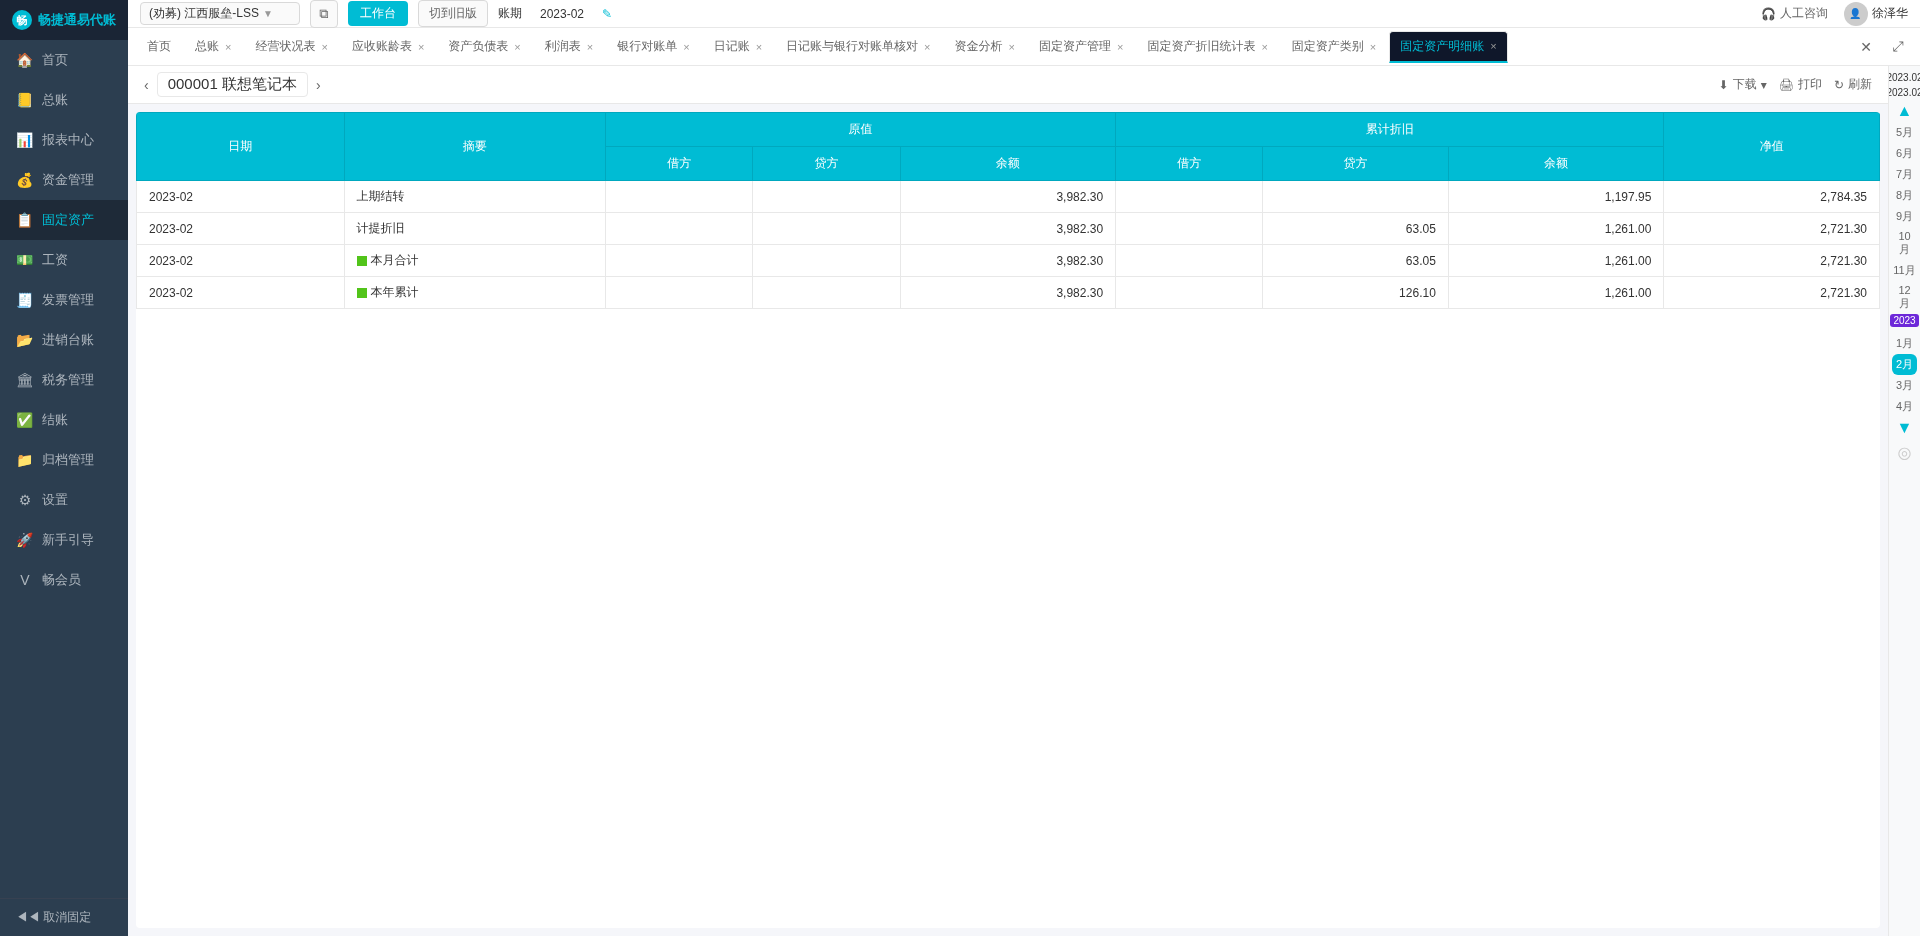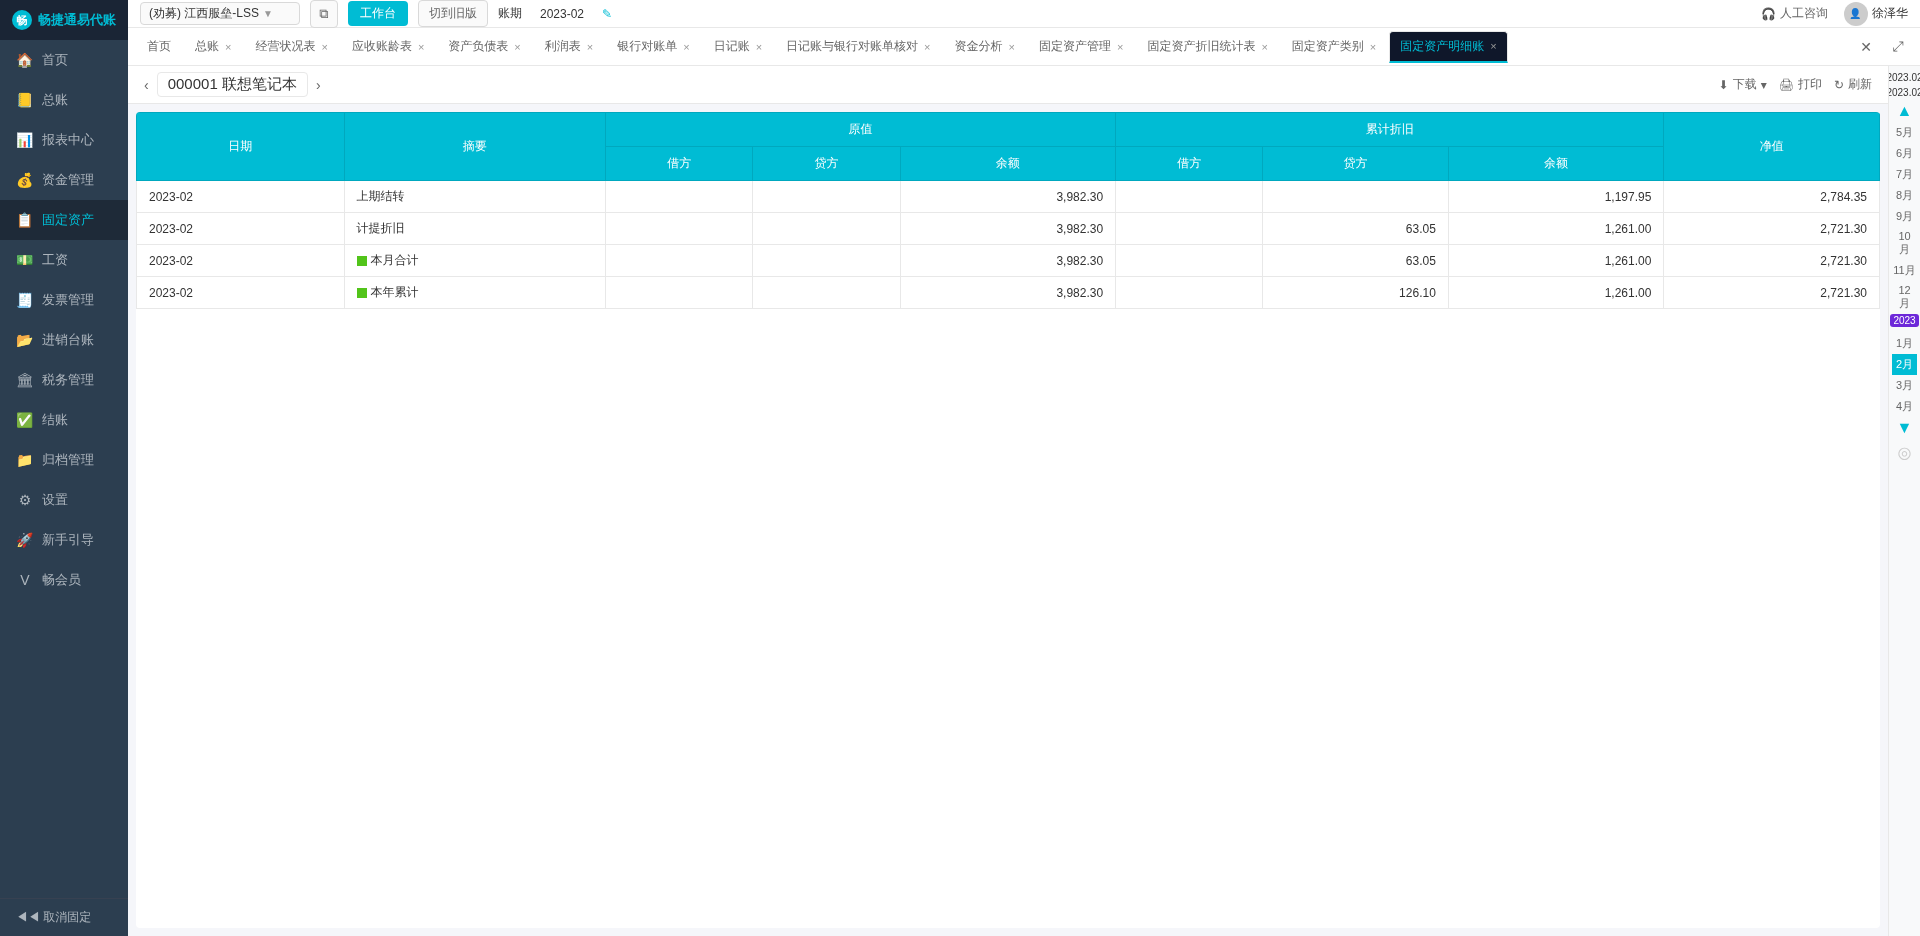--- a/index.html
+++ b/index.html
@@ -229,21 +229,21 @@
       align-items: center;
       padding: 4px 0;
       overflow-y: auto;
       flex-shrink: 0;
     }
     .timeline-month {
       font-size: 11px; color: #666; padding: 3px 4px;
       text-align: center; cursor: pointer; width: 100%;
       border-radius: 2px;
     }
-    .timeline-month.active { color: #fff; background: #00bcd4; border-radius: 0; }
+    .timeline-month.active { color: #fff; background: #00bcd4; border-radius: 6px; }
     .timeline-up, .timeline-down {
       font-size: 16px; color: #00bcd4; cursor: pointer; padding: 2px;
     }
     .year-badge {
       background: #6d28d9; color: #fff; border-radius: 3px;
       font-size: 10px; padding: 1px 3px; margin-bottom: 6px;
     }
   </style>
 </head>
 <body>

